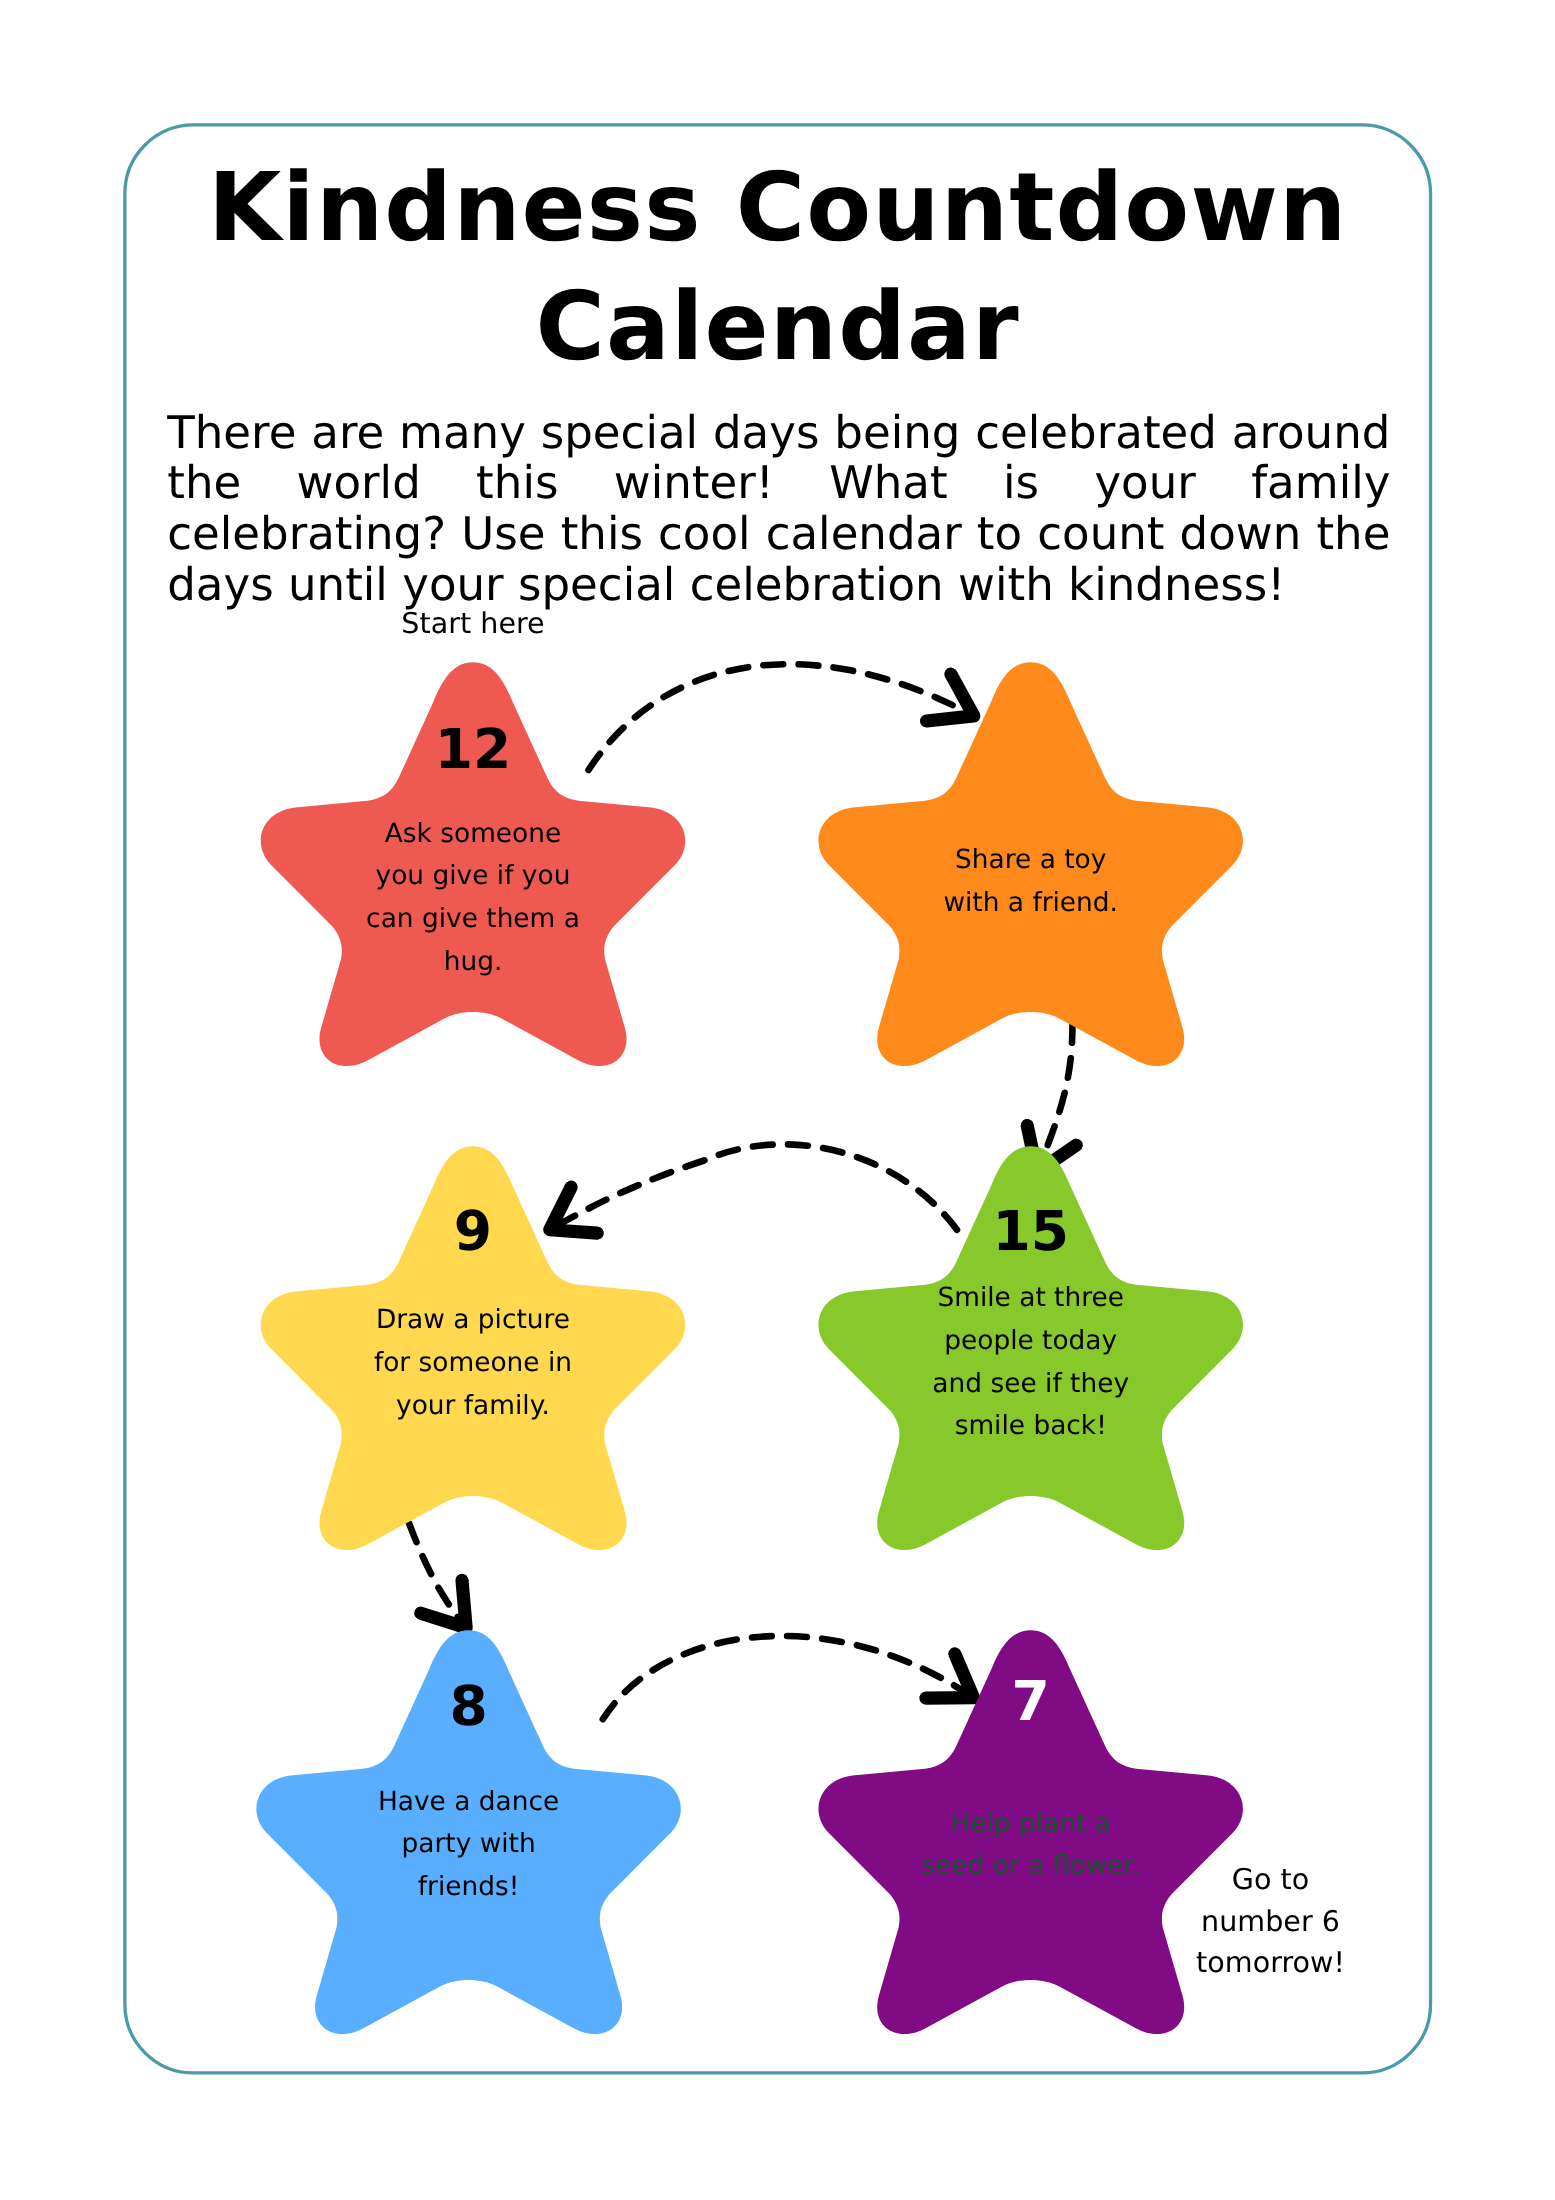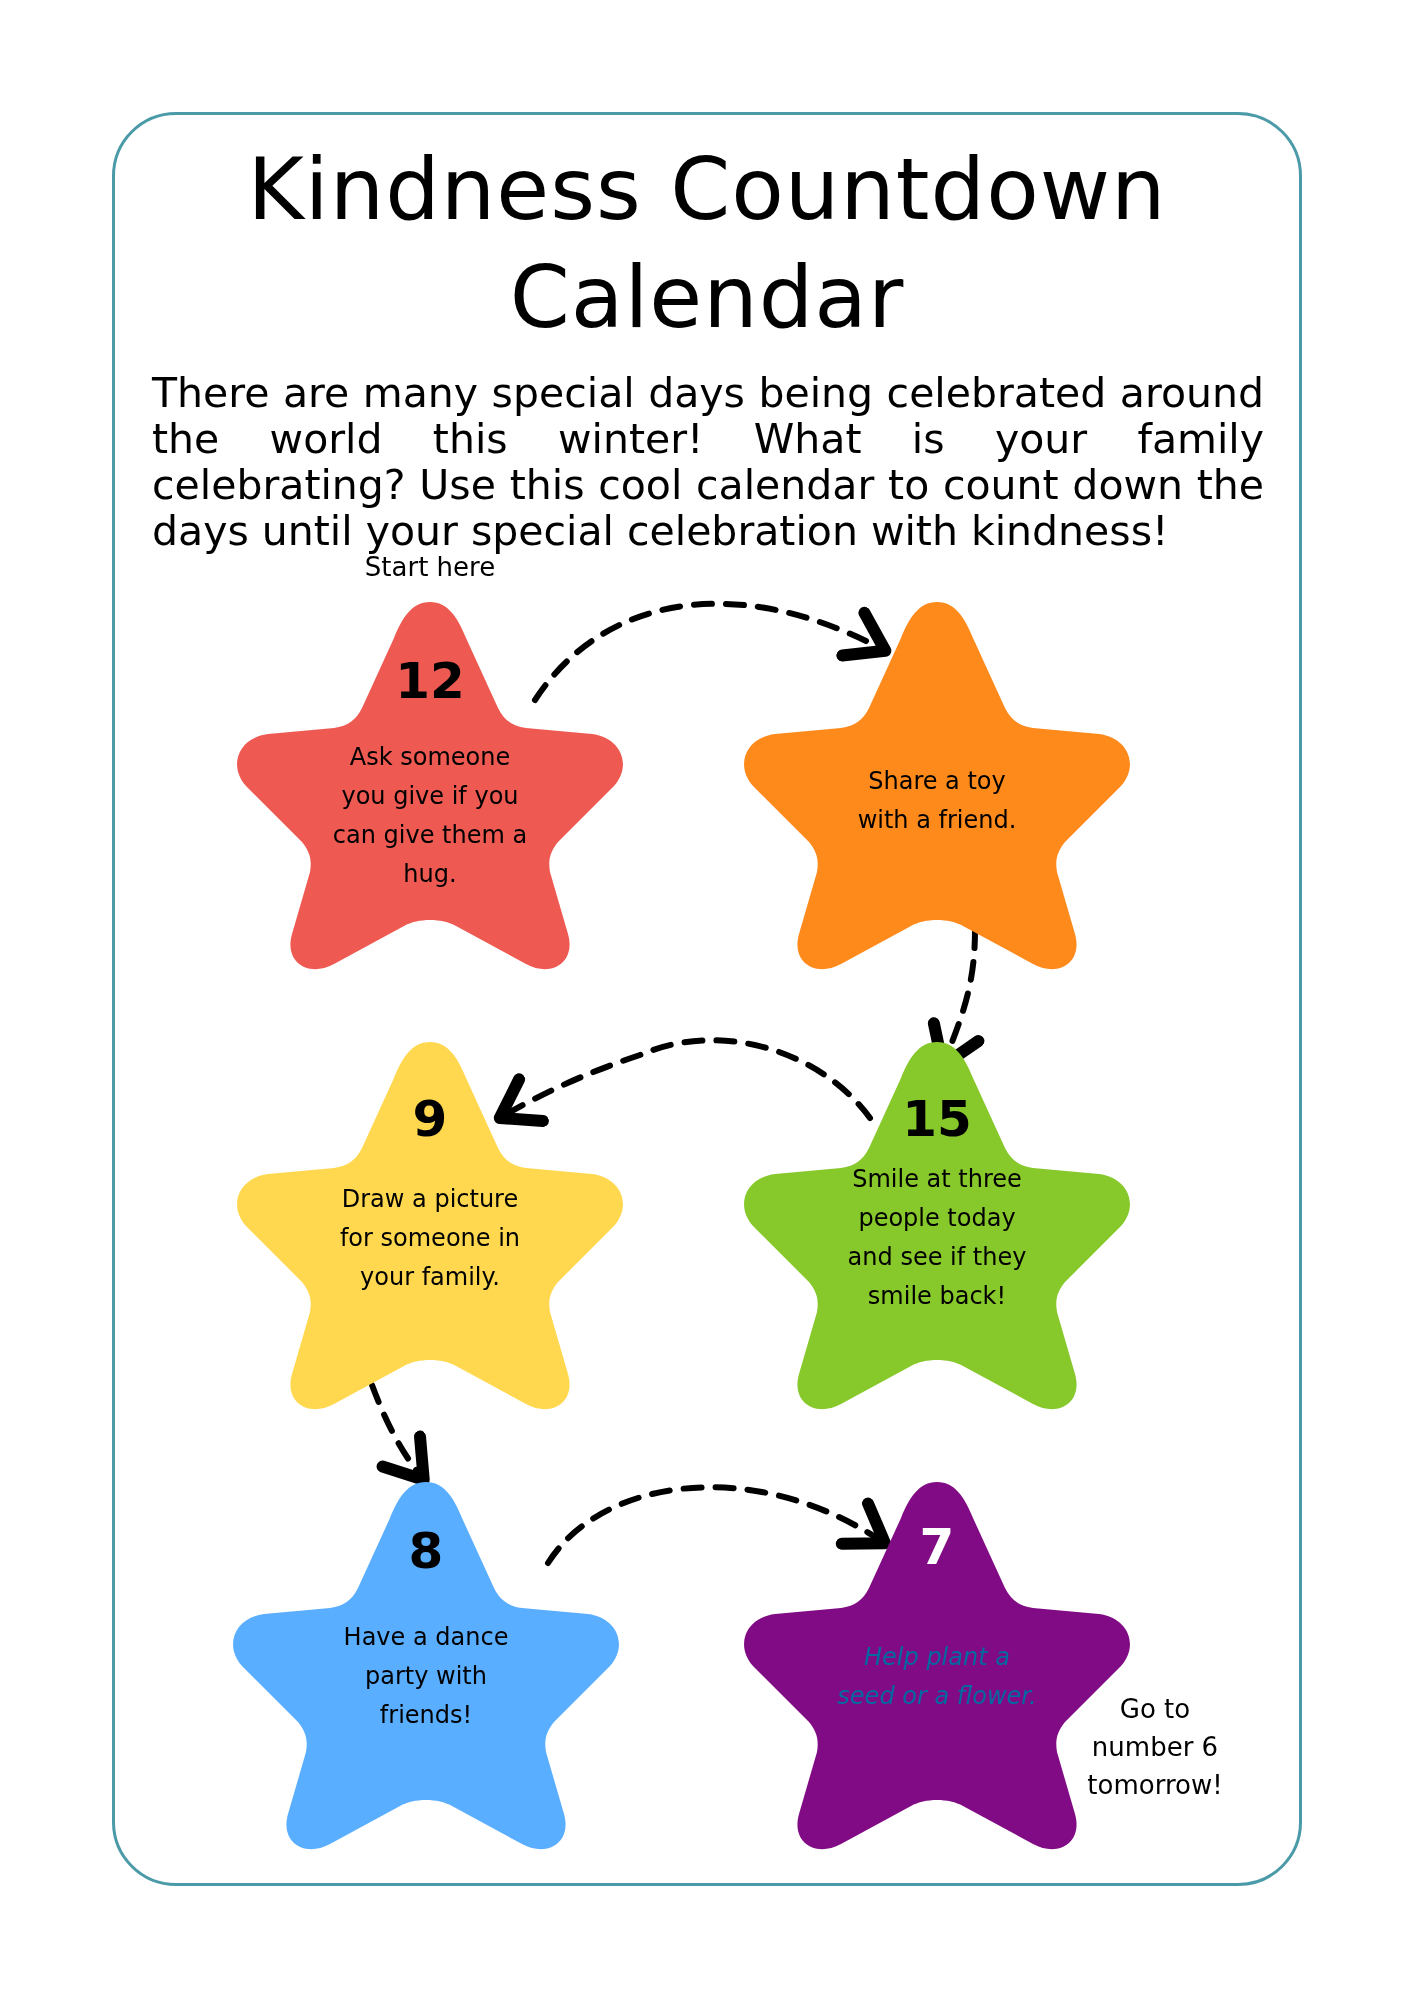--- a/index.html
+++ b/index.html
@@ -1,18 +1,18 @@
 <!DOCTYPE html>
 <html><head>
   <meta charset="utf-8">
   <style>
     html, body { margin: 0; padding: 0; background: #ffffff; }
     body { width: 1414px; height: 2000px; position: relative; overflow: hidden; font-family: "DejaVu Sans", sans-serif; color: #000; }
     .frame { position: absolute; left: 112px; top: 112px; width: 1190px; height: 1774px; border: 3px solid #4a9aa8; border-radius: 64px; box-sizing: border-box; }
-    .title { position: absolute; left: 0; width: 1414px; text-align: center; font-family: "DejaVu Sans", sans-serif; font-weight: normal; font-size: 86px; line-height: 108px; letter-spacing: 1px; top: 135px; }
+    .title { position: absolute; left: 0; width: 1414px; text-align: center; font-family: "DejaVu Sans", sans-serif; font-weight: bold; font-size: 86px; line-height: 108px; letter-spacing: 1px; top: 135px; }
     .intro { position: absolute; left: 152px; top: 370px; width: 1112px; font-family: "DejaVu Sans", sans-serif; font-size: 41px; line-height: 46px; text-align: justify; text-align-last: left; }
     .label { position: absolute; font-family: "DejaVu Sans", sans-serif; font-size: 26px; line-height: 38px; text-align: center; }
     .star { position: absolute; width: 400px; height: 380px; }
     .star svg { position: absolute; left: 0; top: 0; width: 400px; height: 380px; }
     .star .num { position: absolute; left: 0; width: 400px; text-align: center; font-family: "DejaVu Sans", sans-serif; font-weight: bold; font-size: 50px; top: 62px; }
     .star .txt { position: absolute; left: 80px; width: 240px; text-align: center; font-family: "DejaVu Sans", sans-serif; font-size: 24px; line-height: 39px; }
     .arrows { position: absolute; left: 0; top: 0; width: 1414px; height: 2000px; pointer-events: none; }
   </style>
 </head>
 <body>
@@ -99,21 +99,21 @@
       <div>party with</div>
       <div>friends!</div>
   </div>
 </div>
 
 <div class="star" style="left:737px; top:1470px;">
   <svg viewBox="0 0 400 380">
     <path d="M200,12 C218,12 228,28 236,48 L268,118 C274,130 282,136 296,138 L362,144 C392,148 402,176 384,196 L328,252 C320,262 318,270 320,282 L338,344 C346,372 322,388 296,374 L226,336 C212,328 188,328 174,336 L104,374 C78,388 54,372 62,344 L80,282 C82,270 80,262 72,252 L16,196 C-2,176 8,148 38,144 L104,138 C118,136 126,130 132,118 L164,48 C172,28 182,12 200,12 Z" fill="#800B84"></path>
   </svg>
   <div class="num" style="top:48px; color:#ffffff;">7</div>
-  <div class="txt" style="top:168px; color:#0369a1; left:70px; width:260px;font-style:italic;">
+  <div class="txt" style="top:168px; color:#14532d; left:70px; width:260px;">
     <div>Help plant a</div>
       <div>seed or a flower.</div>
   </div>
 </div>
 
 <div class="label" style="left:1065px; top:1690px; width:180px;">
   <div>Go to</div>
   <div>number 6</div>
   <div>tomorrow!</div>
 </div>

